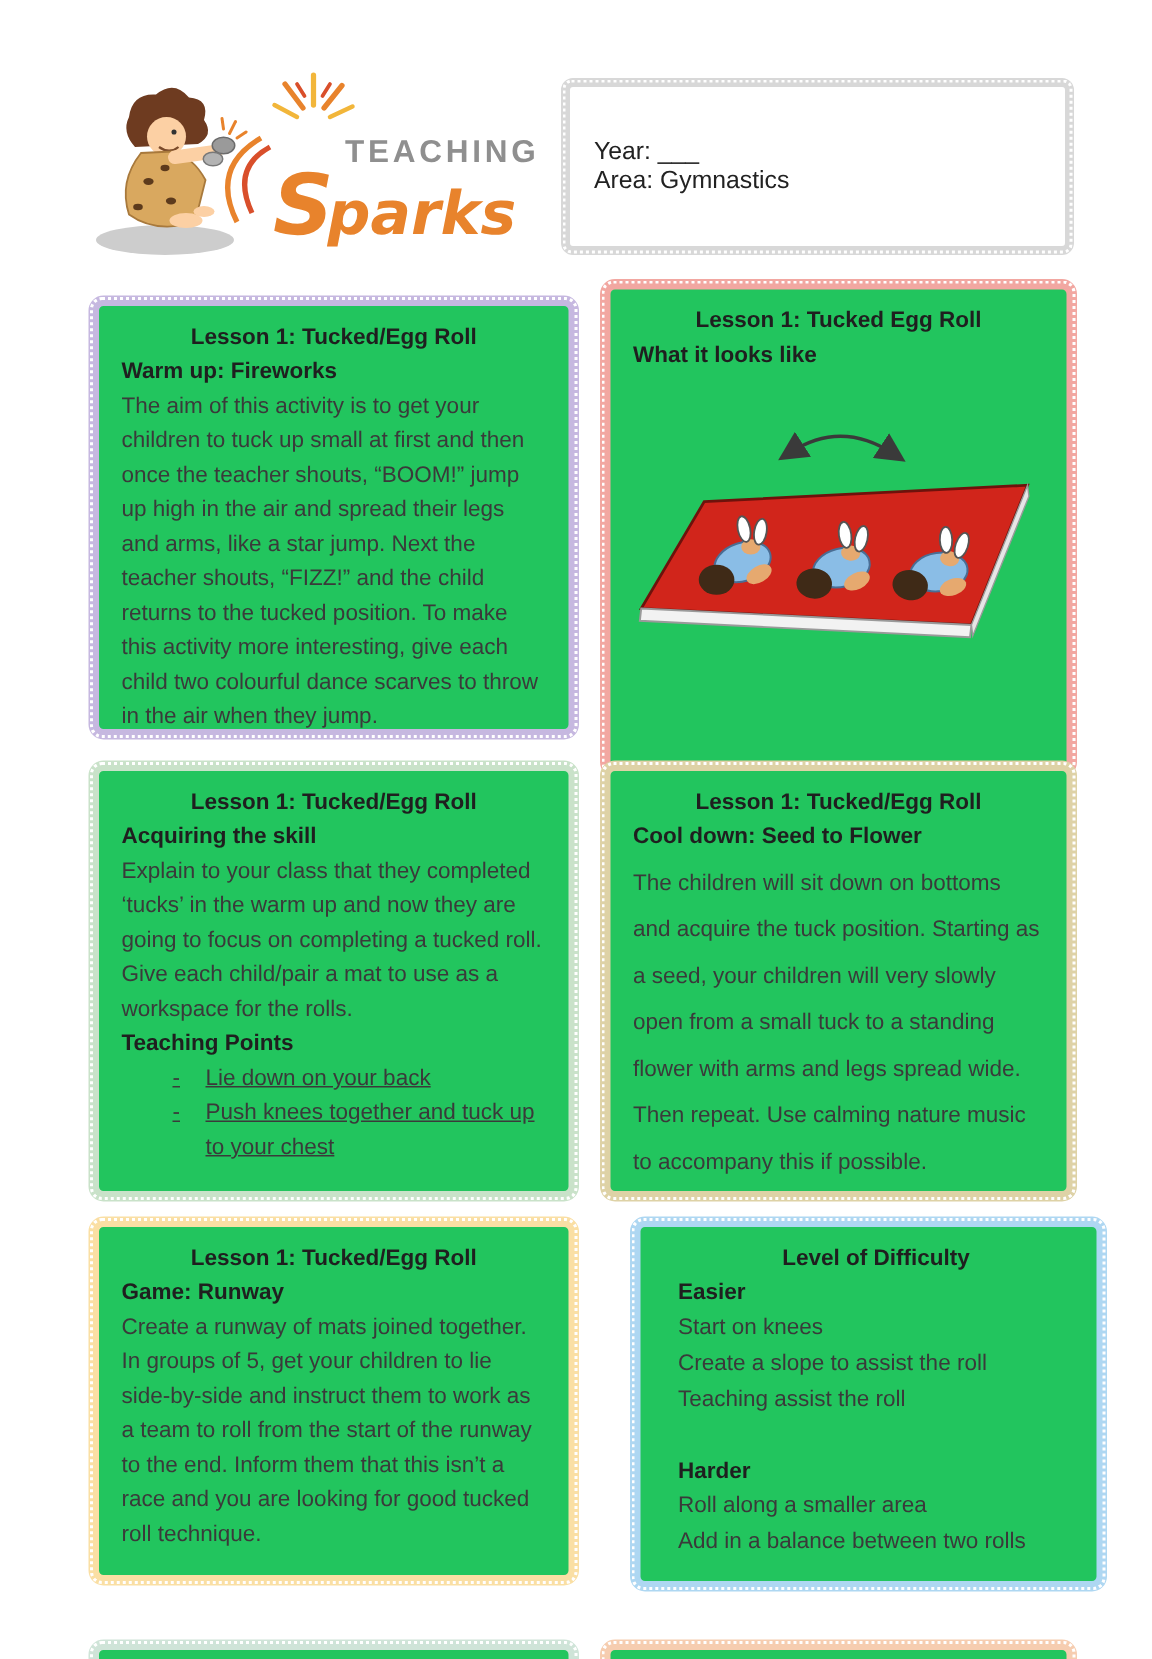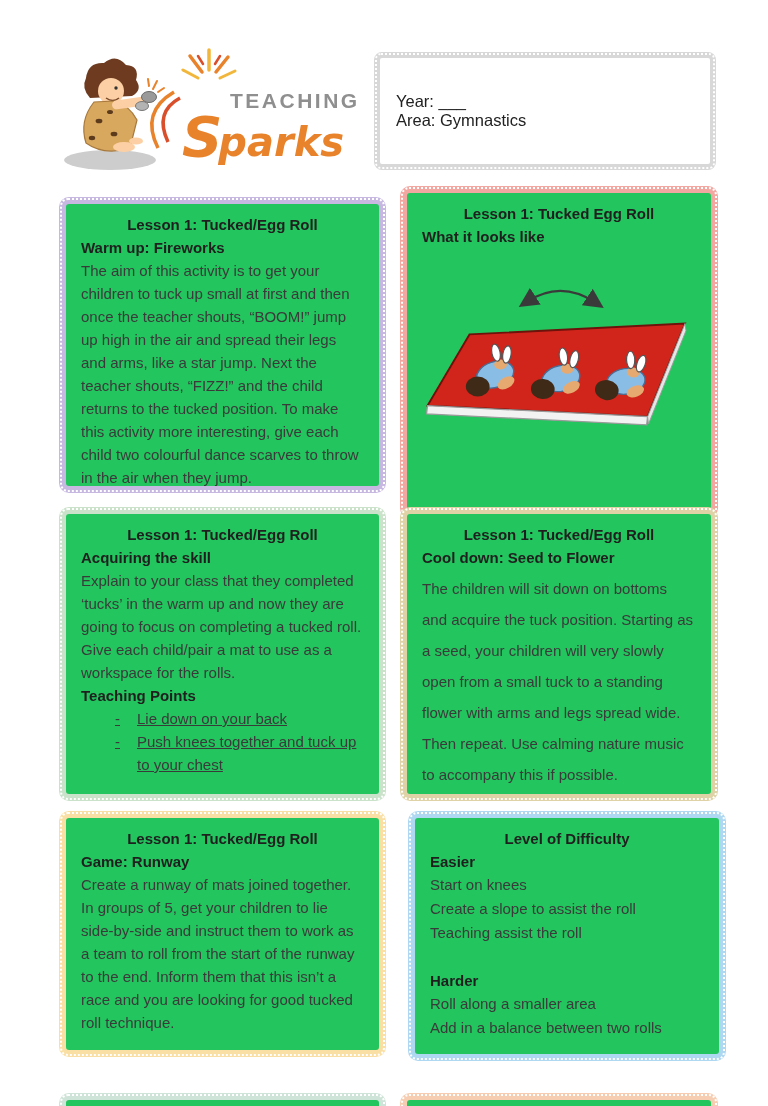--- a/index.html
+++ b/index.html
@@ -176,21 +176,21 @@
   </div>
 
   <div class="card b-yellow" style="left:59px;top:811px;width:327px;height:246px;">
     <div class="card-inner">
       <div class="card-title">Lesson 1: Tucked/Egg Roll</div>
       <div class="card-sub">Game: Runway</div>
       <div class="card-body">Create a runway of mats joined together. In groups of 5, get your children to lie side-by-side and instruct them to work as a team to roll from the start of the runway to the end. Inform them that this isn’t a race and you are looking for good tucked roll technique.</div>
     </div>
   </div>
 
-  <div class="card b-blue" style="left:408px;top:811px;width:318px;height:250px;">
+  <div class="card b-blue" style="left:420px;top:811px;width:318px;height:250px;padding-left:10px;">
     <div class="card-inner">
       <div class="card-title">Level of Difficulty</div>
       <div class="card-sub">Easier</div>
       <div class="lod-line">Start on knees</div>
       <div class="lod-line">Create a slope to assist the roll</div>
       <div class="lod-line">Teaching assist the roll</div>
       <div class="lod-gap"></div>
       <div class="card-sub">Harder</div>
       <div class="lod-line">Roll along a smaller area</div>
       <div class="lod-line">Add in a balance between two rolls</div>

